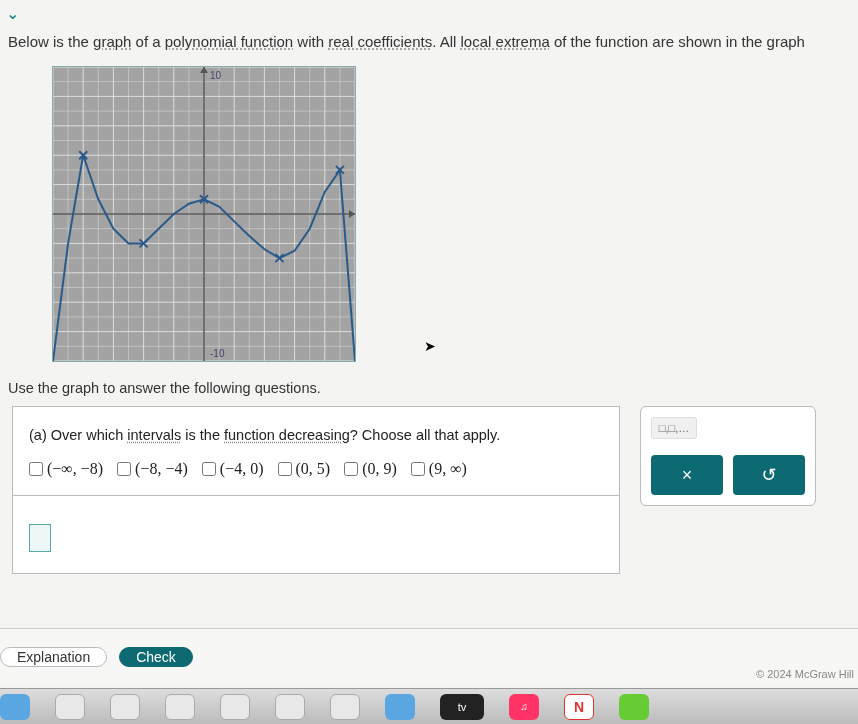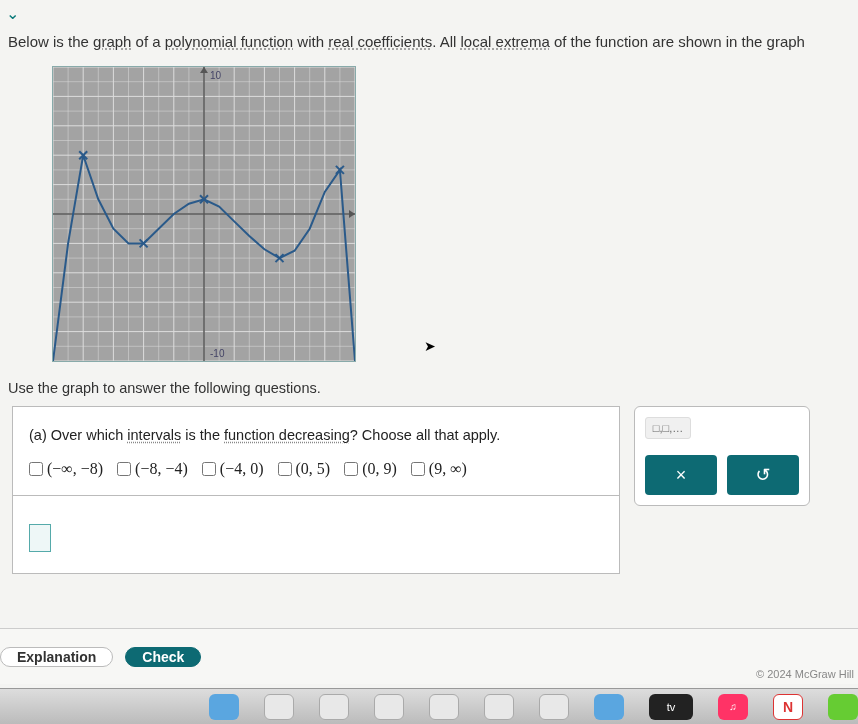--- a/index.html
+++ b/index.html
@@ -30,21 +30,21 @@
     width: 304px; height: 296px;
     background: #a3a3a3;
   }
   .subhead {
     padding: 8px 8px 10px 8px;
     font-size: 14.5px;
     color: #333;
   }
   .work-row {
     display: flex; align-items: flex-start;
-    gap: 14px;
+    gap: 20px;
     padding: 0 12px;
   }
   .question-box {
     border: 1px solid #bbb;
     background: #fff;
     width: 608px;
   }
   .q-section {
     padding: 18px 16px 14px 16px;
     border-bottom: 1px solid #bbb;
@@ -108,37 +108,36 @@
   .pill-btn {
     border: 1px solid #bbb;
     background: #fff;
     border-radius: 22px;
     height: 20px;
     padding: 0 16px;
     font-size: 14px;
     color: #333;
     cursor: pointer;
     margin-right: 12px;
-    font-weight: bold;
   }
   .pill-btn.primary {
     background: #0d6a73;
     color: #fff;
     border-color: #0d6a73;
   }
   .copyright {
     position: absolute; right: 4px; bottom: 4px;
     font-size: 11px; color: #888;
   }
   .dock {
     position: absolute; left:0; right:0; bottom:0;
     height: 36px;
     background: linear-gradient(#ddd,#bbb);
     border-top: 1px solid #999;
-    display:flex; align-items:center; justify-content:flex-end; gap:25px;
+    display:flex; align-items:center; justify-content:flex-start; gap:25px;
   }
   .dock-item {
     width: 30px; height: 26px; border-radius: 6px;
   }
   .dock .d1{background:#5aa6e0}.dock .d2{background:#e8e8e8;border:1px solid #aaa}.dock .d4{background:#f36;color:#fff;font-size:10px;display:flex;align-items:center;justify-content:center}
   .dock .d5{background:#fff;border:1px solid #d33;color:#d33;font-size:14px;display:flex;align-items:center;justify-content:center;font-weight:bold}
   .dock .d6{background:#6c3}.dock .tv{background:#222;color:#fff;font-size:11px;display:flex;align-items:center;justify-content:center;width:44px}
   .cursor-arrow{position:absolute;left:424px;top:338px;font-size:14px;color:#000}
 </style>
 </head>

